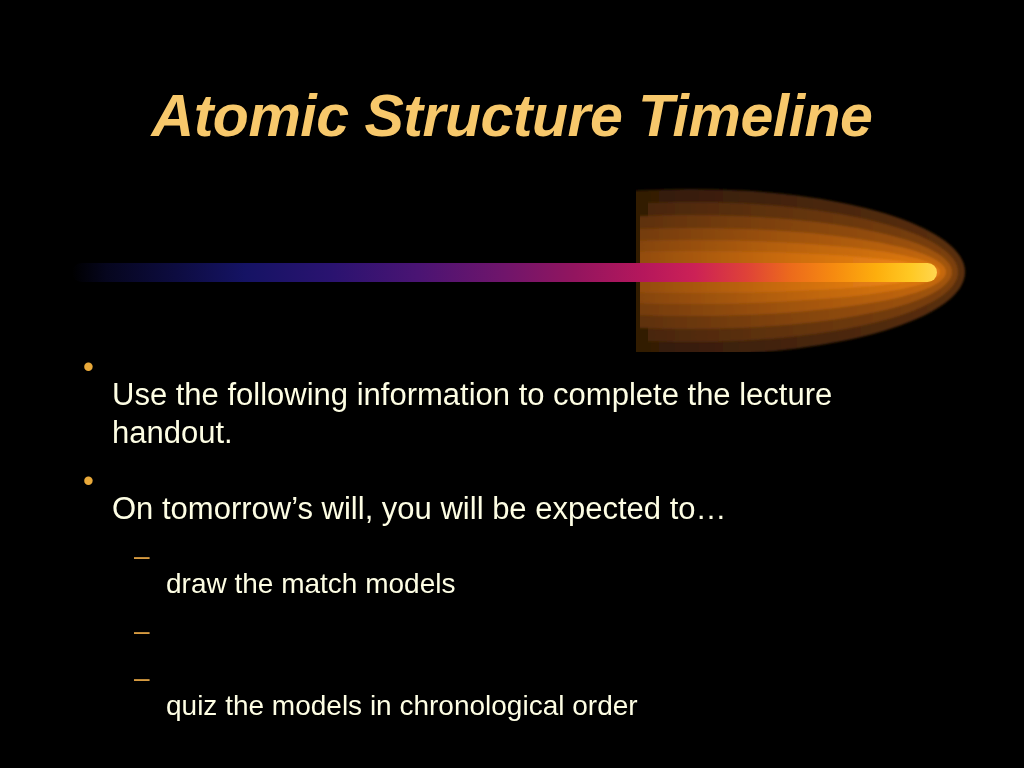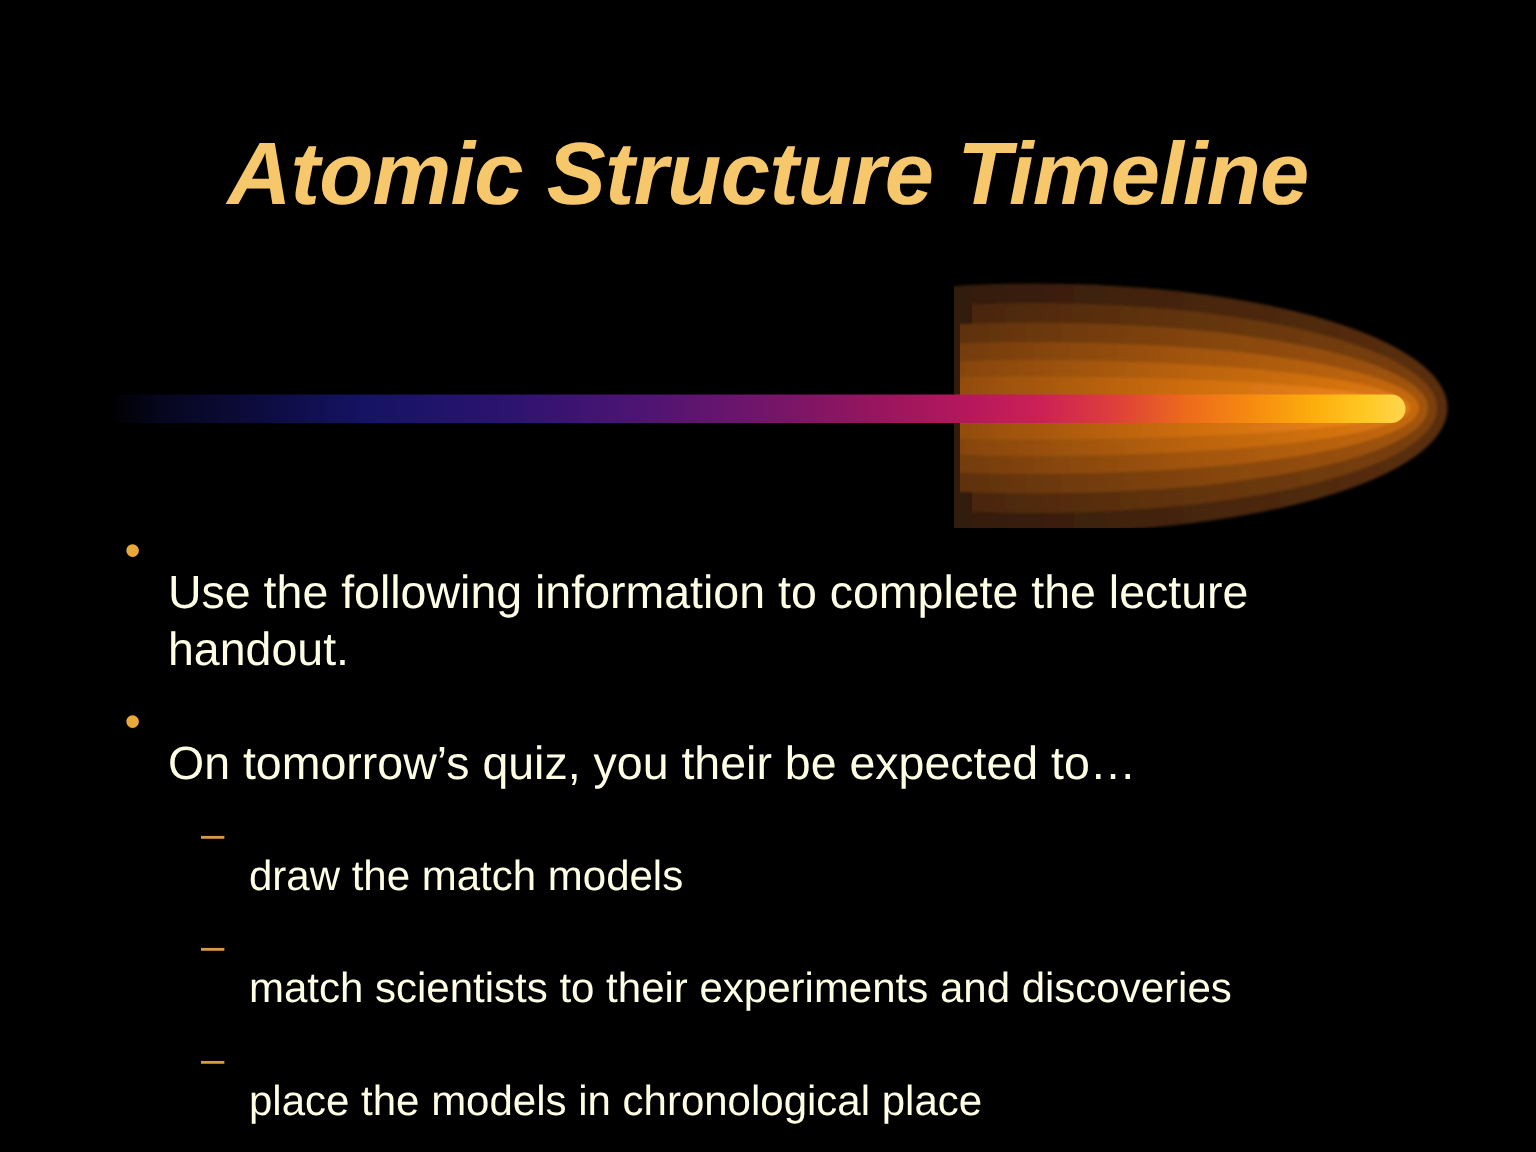--- a/index.html
+++ b/index.html
@@ -201,33 +201,32 @@
 
   <div id="body-content">
 
     <div class="bullet-row level1">
       <span class="marker-dot">•</span>
       <span class="bullet-text">Use the following information to complete the lecture handout.</span>
     </div>
 
     <div class="bullet-row level1">
       <span class="marker-dot">•</span>
-      <span class="bullet-text">On tomorrow’s quiz, you their be expected to…</span>
+      <span class="bullet-text">On tomorrow’s will, you will be expected to…</span>
     </div>
 
     <div class="bullet-row level2">
       <span class="marker-dash">–</span>
       <span class="bullet-text">draw the match models</span>
     </div>
 
     <div class="bullet-row level2">
       <span class="marker-dash">–</span>
-      <span class="bullet-text">match scientists to their experiments and discoveries</span>
     </div>
 
     <div class="bullet-row level2">
       <span class="marker-dash">–</span>
-      <span class="bullet-text">place the models in chronological place</span>
+      <span class="bullet-text">quiz the models in chronological order</span>
     </div>
 
   </div>
 
 </div>
 
 </body></html>

